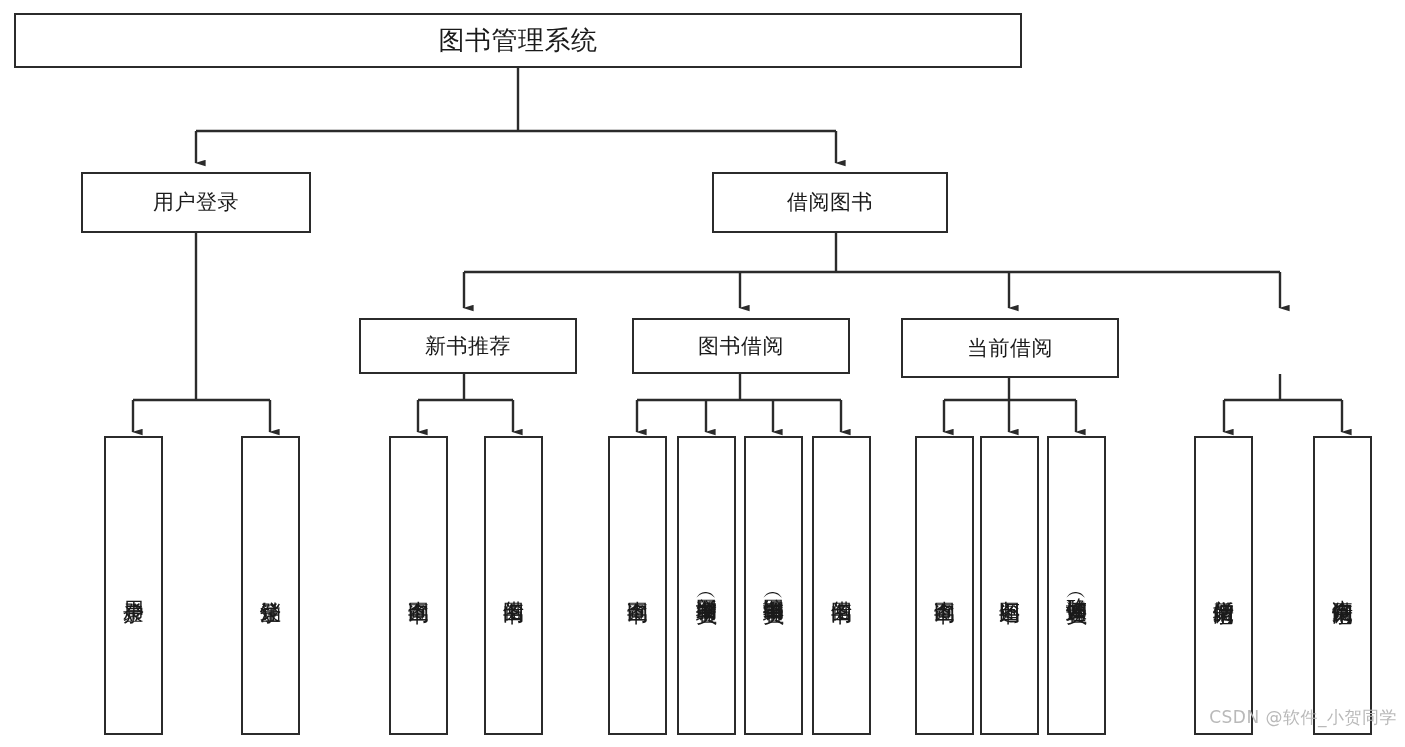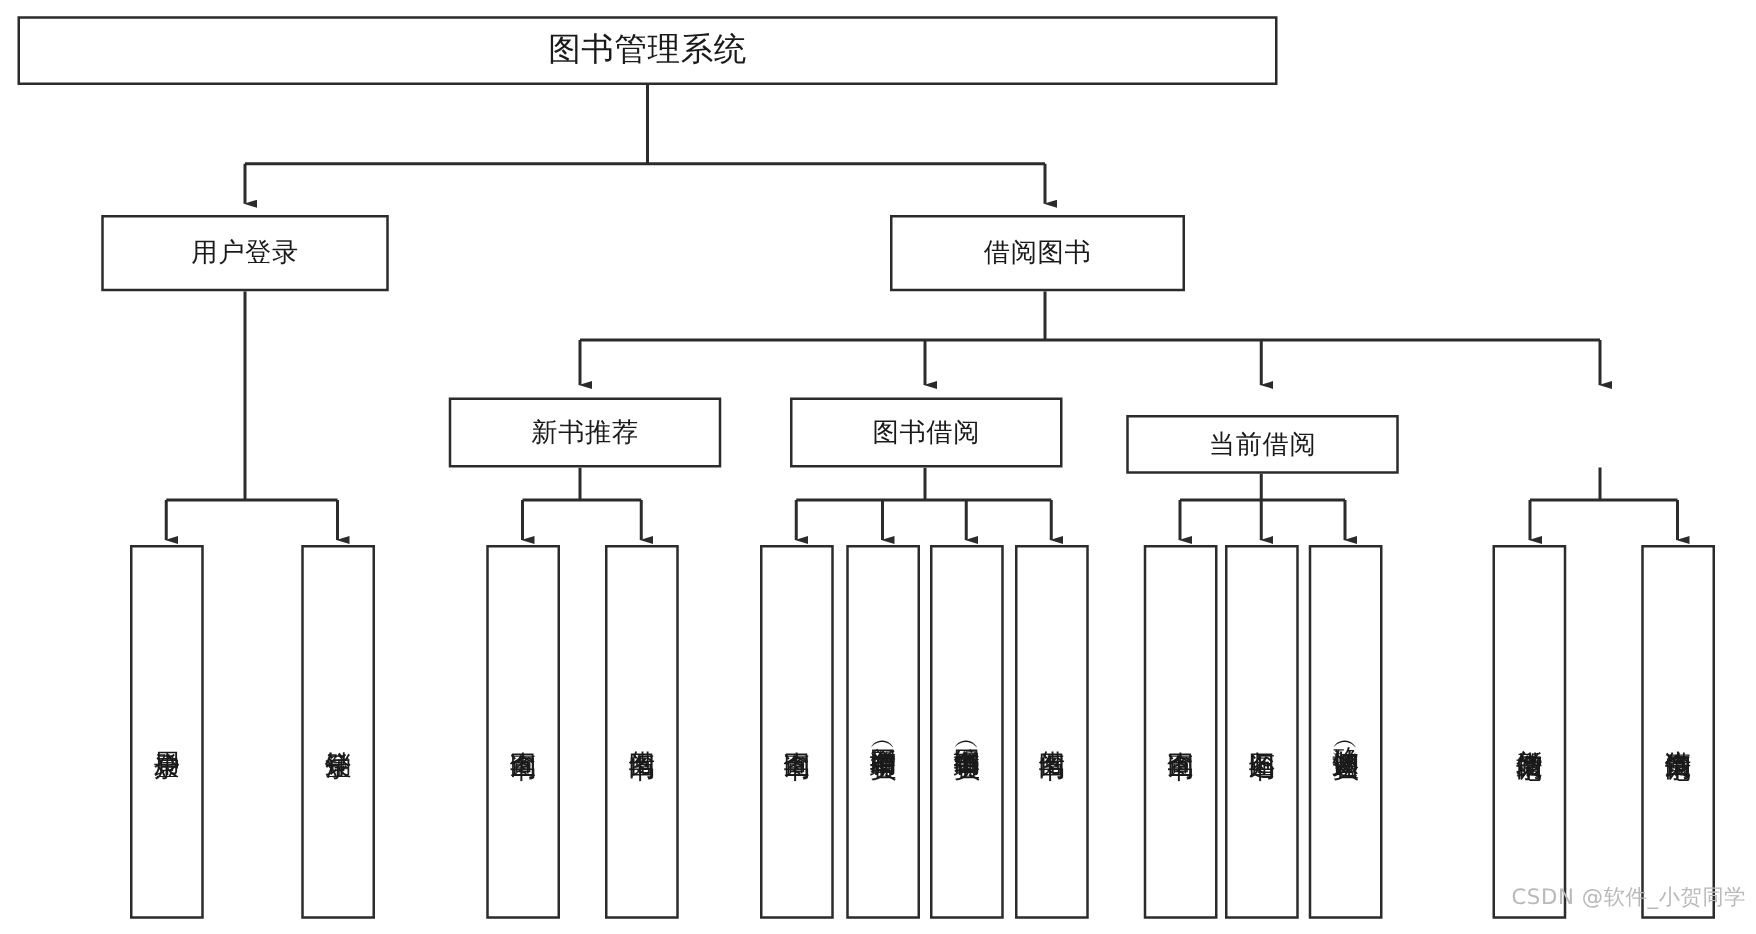--- a/index.html
+++ b/index.html
@@ -119,21 +119,21 @@
   <div class="node h-node" style="left:712px;top:172px;width:236px;height:61px;">
     <span class="lbl">借阅图书</span>
   </div>
 
   <div class="node h-node" style="left:359px;top:318px;width:218px;height:56px;">
     <span class="lbl">新书推荐</span>
   </div>
   <div class="node h-node" style="left:632px;top:318px;width:218px;height:56px;">
     <span class="lbl">图书借阅</span>
   </div>
-  <div class="node h-node" style="left:901px;top:332px;width:218px;height:47px;">
+  <div class="node h-node" style="left:901px;top:318px;width:218px;height:60px;">
     <span class="lbl">当前借阅</span>
   </div>
 
   <div class="node v-node" style="left:104px;top:436px;width:59px;height:299px;">
     <span class="lbl">用户登录</span>
   </div>
   <div class="node v-node" style="left:241px;top:436px;width:59px;height:299px;">
     <span class="lbl">注销登录</span>
   </div>
 

